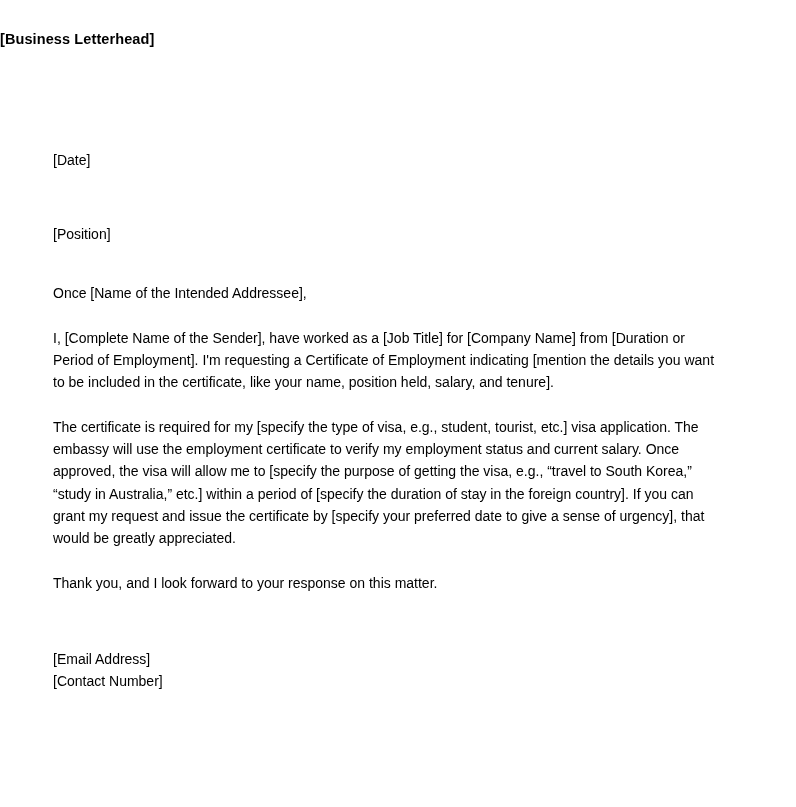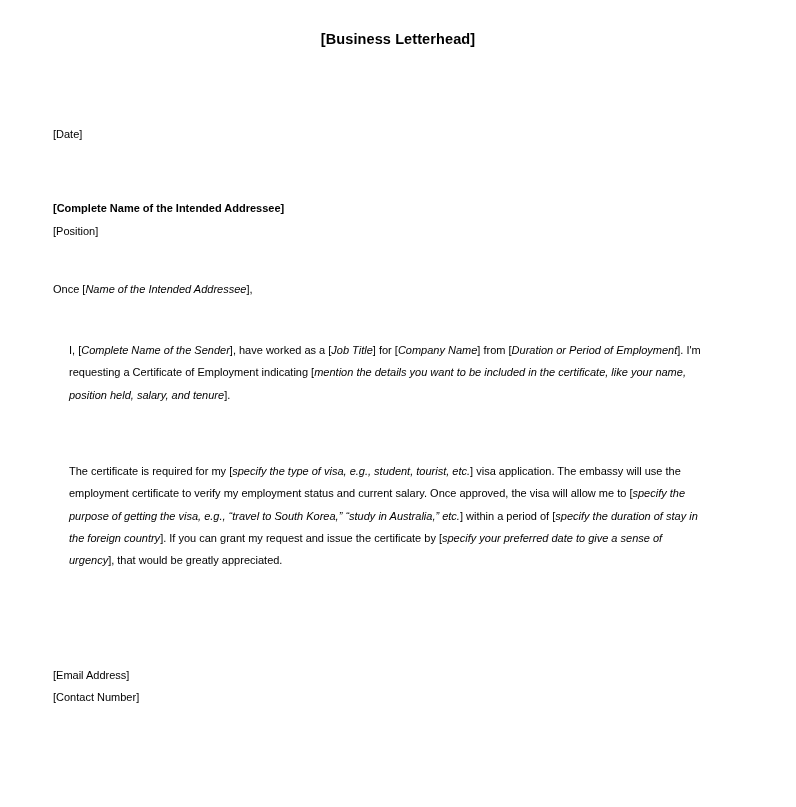--- a/index.html
+++ b/index.html
@@ -19,84 +19,83 @@
     width: 796px;
     height: 807px;
     background: #ffffff;
     overflow: hidden;
   }
   .letterhead {
     position: absolute;
     top: 31px;
     left: 0;
     width: 796px;
-    text-align: center;
+    text-align: left;
     font-size: 14.5px;
     font-weight: bold;
     letter-spacing: 0.1px;
   }
   .body-area {
     position: absolute;
     left: 53px;
-    top: 123px;
+    top: 149px;
     width: 670px;
-    font-size: 11px;
+    font-size: 14px;
     line-height: 22.3px;
   }
   .line {
     white-space: pre-wrap;
   }
   .bold {
     font-weight: bold;
   }
   .ital {
-    font-style: italic;
   }
   .gap-date      { height: 52px; }
   .gap-addressee { height: 36px; }
   .gap-salute    { height: 23px; }
   .gap-para      { height: 22px; }
   .gap-close     { height: 26px; }
   .gap-sign      { height: 28px; }
   .para {
     text-align: left;
-    margin: 16px;
+    margin: 0;
   }
 </style>
 </head>
 <body>
 
 <div class="page">
 
   <div class="letterhead">[Business Letterhead]</div>
 
   <div class="body-area">
 
     <div class="line">[Date]</div>
 
     <div class="gap-date"></div>
 
-    <div class="line bold">[Complete Name of the Intended Addressee]</div>
 
     <div class="line">[Position]</div>
 
     <div class="gap-addressee"></div>
 
     <div class="line"><span>Once [</span><span class="ital">Name of the Intended Addressee</span><span>],</span></div>
 
     <div class="gap-salute"></div>
 
     <p class="para"><span>I, [</span><span class="ital">Complete Name of the Sender</span><span>], have worked as a [</span><span class="ital">Job Title</span><span>] for [</span><span class="ital">Company Name</span><span>] from [</span><span class="ital">Duration or Period of Employment</span><span>]. I'm requesting a Certificate of Employment indicating [</span><span class="ital">mention the details you want to be included in the certificate, like your name, position held, salary, and tenure</span><span>].</span></p>
 
     <div class="gap-para"></div>
 
     <p class="para"><span>The certificate is required for my [</span><span class="ital">specify the type of visa, e.g., student, tourist, etc.</span><span>] visa application. The embassy will use the employment certificate to verify my employment status and current salary. Once approved, the visa will allow me to [</span><span class="ital">specify the purpose of getting the visa, e.g., “travel to South Korea,” “study in Australia,” etc.</span><span>] within a period of [</span><span class="ital">specify the duration of stay in the foreign country</span><span>]. If you can grant my request and issue the certificate by [</span><span class="ital">specify your preferred date to give a sense of urgency</span><span>], that would be greatly appreciated.</span></p>
 
     <div class="gap-para"></div>
 
+    <p class="para">Thank you, and I look forward to your response on this matter.</p>
 
     <div class="gap-close"></div>
 
 
     <div class="gap-sign"></div>
 
 
     <div class="line">[Email Address]</div>
 
     <div class="line">[Contact Number]</div>

